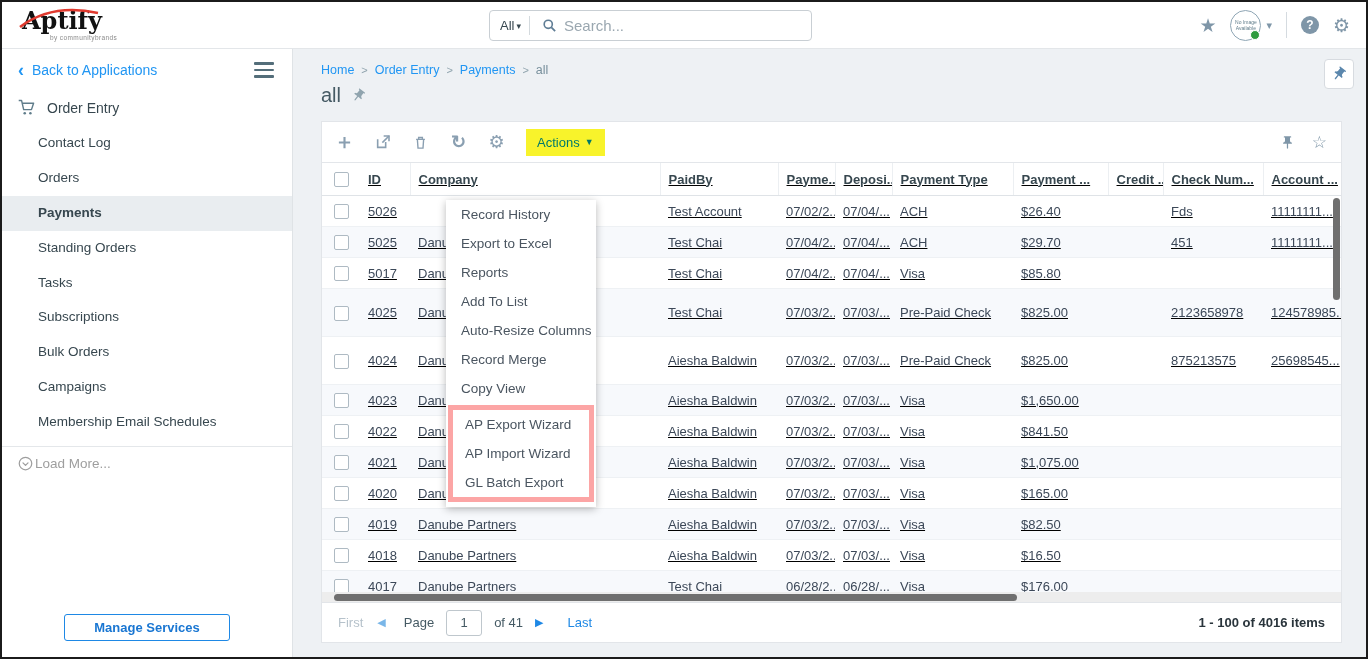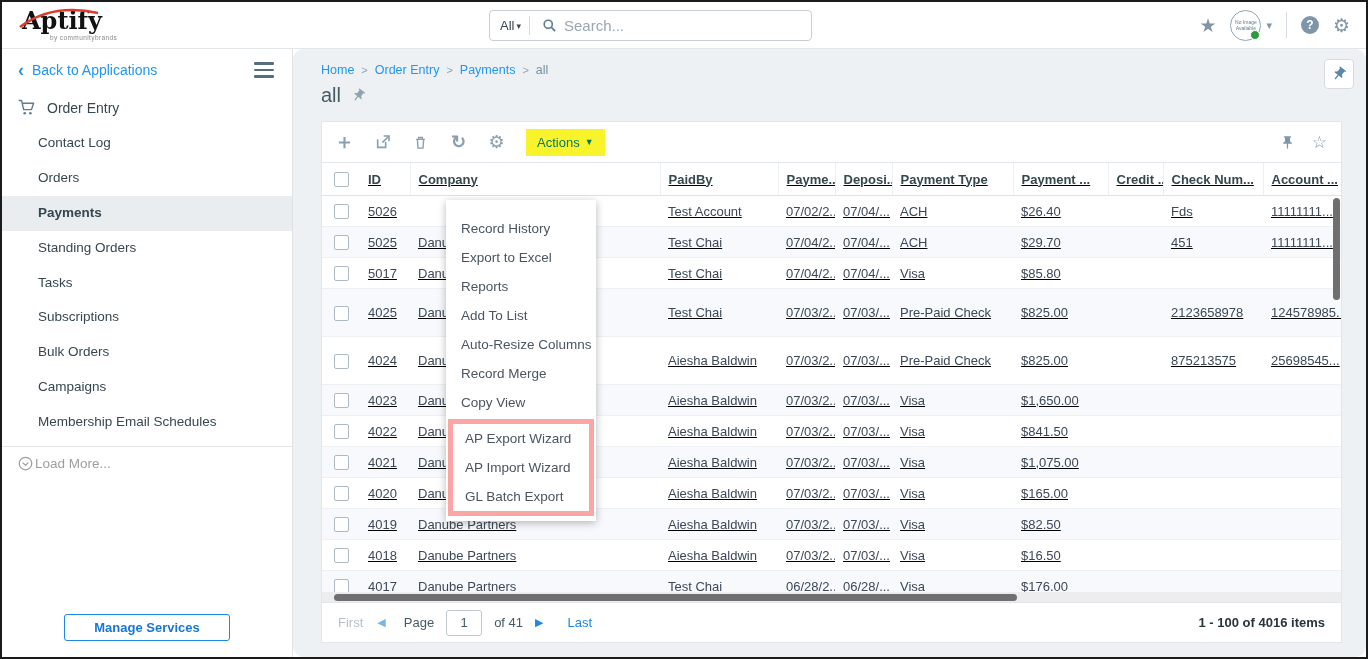--- a/index.html
+++ b/index.html
@@ -37,21 +37,21 @@
   .back-chevron { font-size:18px; font-weight:bold; line-height:1; }
   .hamburger { display:flex; flex-direction:column; gap:4px; cursor:pointer; }
   .hamburger span { display:block; width:20px; height:2.5px; background:#546e7a; border-radius:1px; }
   .app-item { display:flex; align-items:center; gap:12px; padding:10px 16px; font-size:14px; color:#37474f; cursor:pointer; }
   .side-item { padding:8px 16px 8px 36px; font-size:13.5px; color:#37474f; cursor:pointer; line-height:1.4; }
   .side-item.active { background:#e9edf0; font-weight:bold; }
   .side-sep { border-top:1px solid #e4e7ea; margin:6px 0 0 0; }
   .load-more { display:flex; align-items:center; gap:2px; color:#9e9e9e; font-size:13.5px; padding:9px 16px; cursor:pointer; }
   .manage-btn { position:absolute; bottom:16px; left:50%; transform:translateX(-50%); width:166px; height:27px; background:#fff; border:1px solid #1e88e5; border-radius:3px; color:#1976d2; font-weight:bold; font-size:13px; cursor:pointer; font-family:"Liberation Sans", sans-serif; }
 
-  .main { flex:1; background:#eef1f4; position:relative; display:flex; flex-direction:column; min-width:0;border-radius:11px; }
+  .main { flex:1; background:#eef1f4; position:relative; display:flex; flex-direction:column; min-width:0; }
   .breadcrumb { margin:14px 0 0 28px; font-size:12.5px; display:flex; align-items:center; gap:7px; }
   .bc-item { color:#2196f3; cursor:pointer; }
   .bc-item.current { color:#78909c; cursor:default; }
   .bc-sep { color:#90a4ae; font-size:11px; }
   .page-title-row { margin:7px 0 0 28px; display:flex; align-items:center; gap:10px; }
   .page-title { font-size:20px; color:#455a64; font-weight:normal; }
   .pin-page-btn { position:absolute; top:10px; right:12px; width:30px; height:30px; background:#fff; border:1px solid #d7dbe0; border-radius:4px; display:flex; align-items:center; justify-content:center; cursor:pointer; }
 
   
   .card { margin:14px 24px 14px 28px; flex:1; min-height:0; background:#fff; border:1px solid #e2e5e9; display:flex; flex-direction:column; position:relative; }
@@ -74,21 +74,21 @@
   tbody tr[data-id="4025"] td, tbody tr[data-id="4024"] td { height:48px; }
   .cb { display:inline-block; width:15px; height:15px; border:1px solid #aebac3; border-radius:2px; background:#fff; vertical-align:middle; cursor:pointer; }
   th.cb-col, td.cb-col { padding-left:12px; }
 
   
   .hscroll-track { position:absolute; left:0; right:0; bottom:0; height:10px; background:#ededed; }
   .hscroll-thumb { position:absolute; left:12px; top:1.5px; width:67%; height:7px; background:#6f6f6f; border-radius:4px; cursor:grab; }
   .vscroll-thumb { position:absolute; right:1px; top:36px; width:7px; height:102px; background:#6f6f6f; border-radius:4px; cursor:grab; }
 
   
-  .menu { position:absolute; left:124px; top:38px; width:150px; background:#fff; box-shadow:0 2px 8px rgba(0,0,0,.28); z-index:30; padding-top:14px; }
+  .menu { position:absolute; left:124px; top:38px; width:150px; background:#fff; box-shadow:0 2px 8px rgba(0,0,0,.28); z-index:30; padding-top:0; }
   .menu-item { padding:7px 10px 7px 15px; font-size:13.5px; color:#4a5560; cursor:pointer; white-space:nowrap; }
   .highlight-box { border:5px solid #fca5a5; margin:2px 2px 5px 2px; }
   .highlight-box .menu-item { padding-left:12px; }
 
   
   .pagination { height:40px; flex:0 0 40px; border-top:1px solid #e2e5e9; display:flex; align-items:center; padding:0 16px; gap:12px; font-size:13px; }
   .pg-first { color:#b6c2cb; cursor:default; }
   .pg-prev { color:#79b6e8; font-size:11px; cursor:default; margin-left:2px; }
   .pg-label { color:#455a64; margin-left:6px; }
   .pg-input { width:36px; height:26px; border:1px solid #bfc7cd; border-radius:3px; text-align:center; font-size:13px; color:#455a64; font-family:"Liberation Sans", sans-serif; }

